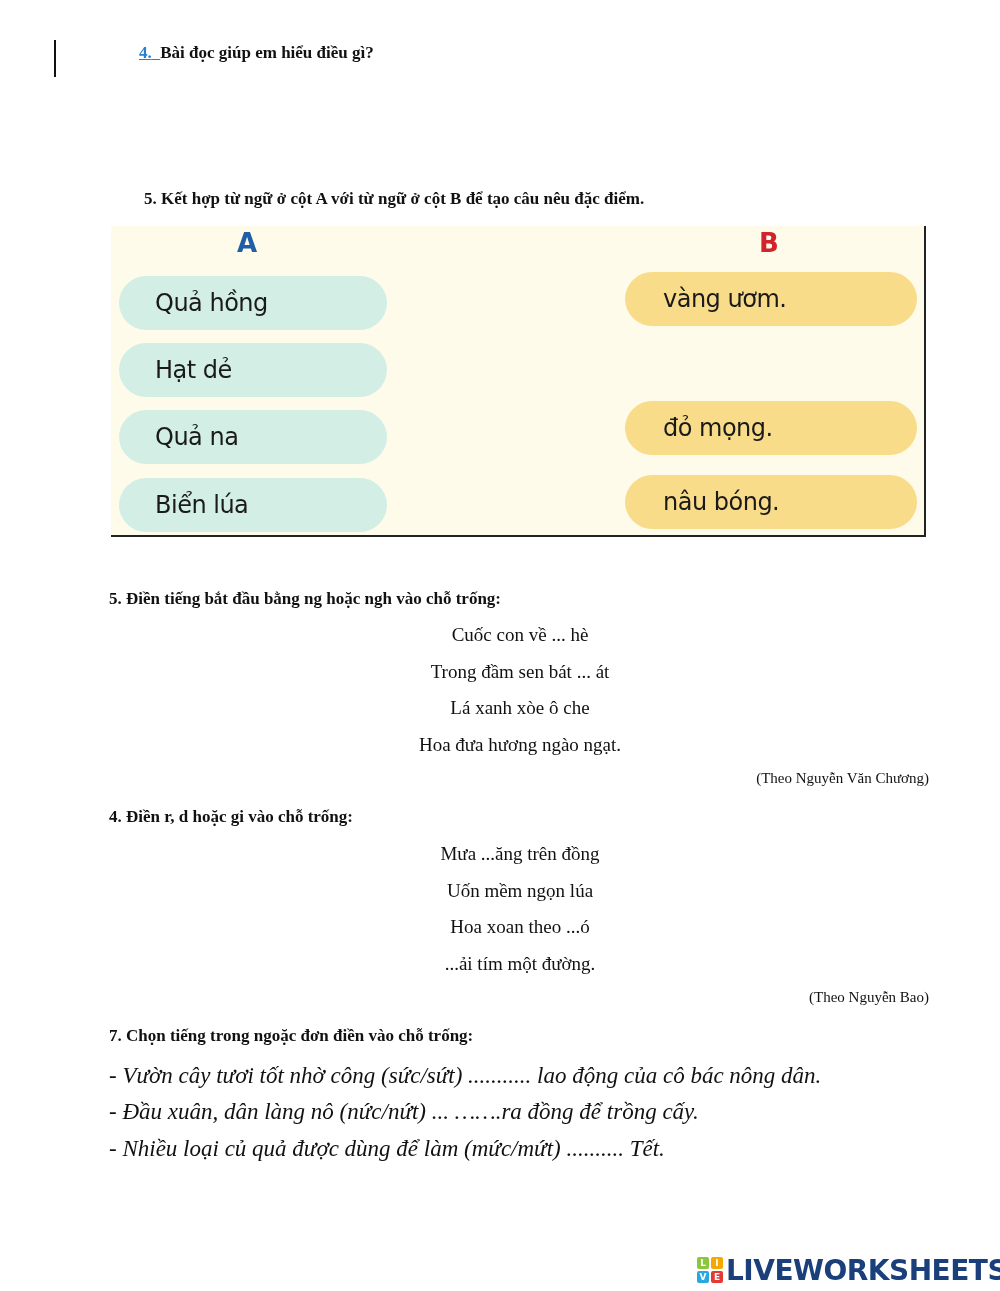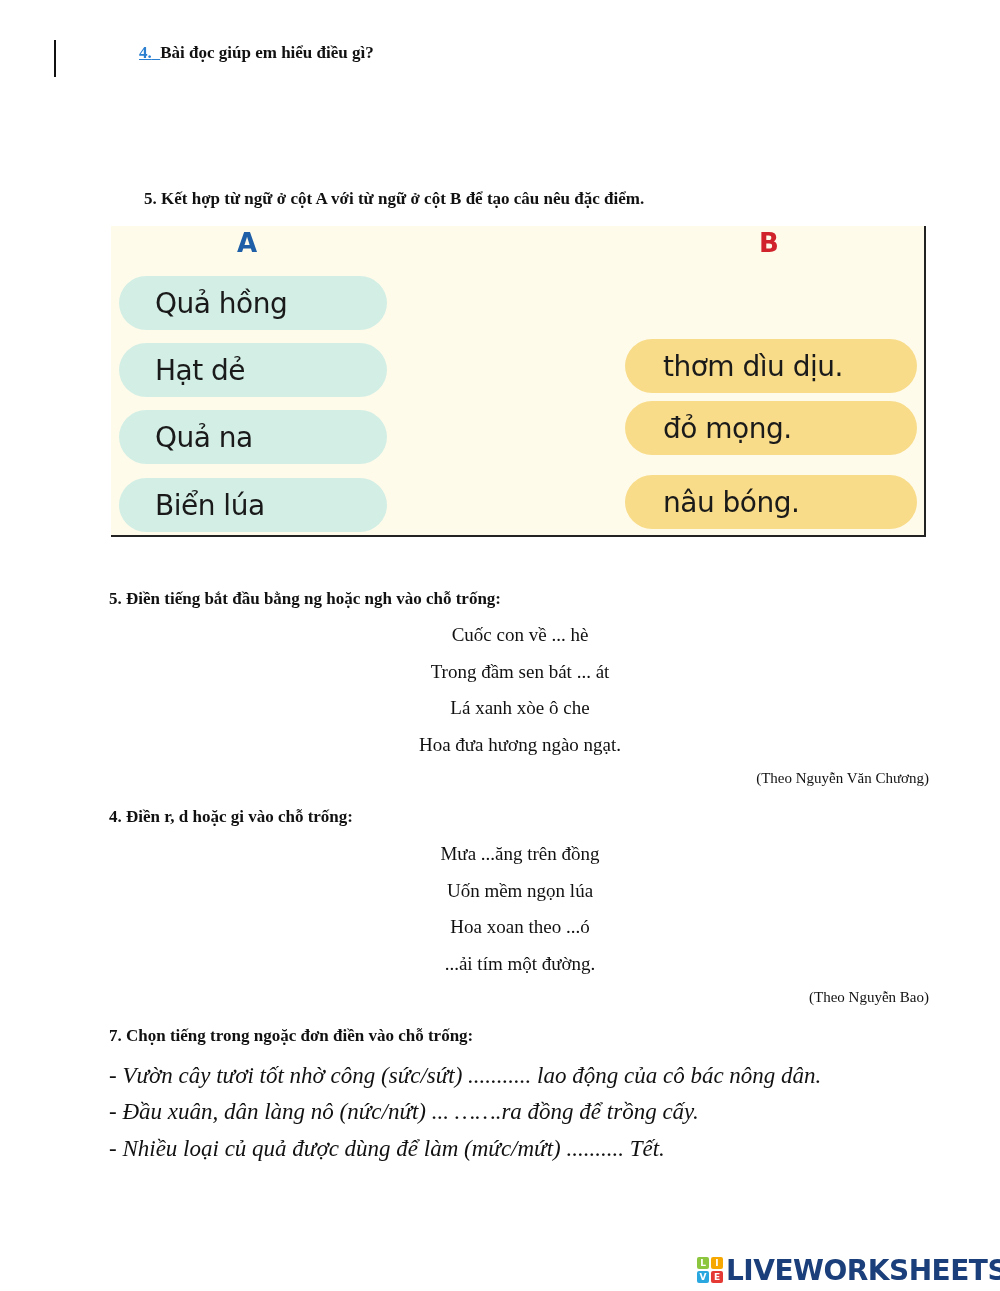--- a/index.html
+++ b/index.html
@@ -22,21 +22,21 @@
       border-right: 2px solid #222; border-bottom: 2px solid #222;
       box-sizing: border-box;
       font-family: "DejaVu Sans", "Liberation Sans", sans-serif;
     }
     .col-head { font-weight: bold; font-size: 26px; top: 2px; }
     .col-a-head { left: 126px; color: #1f5fa8; }
     .col-b-head { left: 648px; color: #d0232c; }
     .pill {
       position: absolute; height: 54px; border-radius: 27px;
       display: flex; align-items: center; box-sizing: border-box;
-      font-size: 28px; color: #1a1a1a; letter-spacing: -0.5px;
+      font-size: 24px; color: #1a1a1a; letter-spacing: -0.5px;
     }
     .pill-a { left: 8px; width: 268px; background: #d3efe5; padding-left: 36px; }
     .pill-b { left: 514px; width: 292px; background: #f8dc8a; padding-left: 38px; }
 
     
     .logo { left: 697px; top: 1256px; display: flex; align-items: center; height: 28px; }
     .logo-grid { display: grid; grid-template-columns: 12px 12px; grid-template-rows: 12px 12px; gap: 2px; margin-right: 3px; }
     .logo-cell { font-family: "DejaVu Sans", sans-serif; font-size: 9px; font-weight: bold; color: #fff; display: flex; align-items: center; justify-content: center; border-radius: 2px; }
     .logo-text { font-family: "DejaVu Sans", "Liberation Sans", sans-serif; font-weight: bold; font-size: 28px; color: #1b3f7a; letter-spacing: -0.5px; }
   </style>
@@ -53,21 +53,21 @@
 
 <div class="abs match-box">
   <div class="abs col-head col-a-head">A</div>
   <div class="abs col-head col-b-head">B</div>
 
   <div class="pill pill-a" style="top:50px;">Quả hồng</div>
   <div class="pill pill-a" style="top:117px;">Hạt dẻ</div>
   <div class="pill pill-a" style="top:184px;">Quả na</div>
   <div class="pill pill-a" style="top:252px;">Biển lúa</div>
 
-  <div class="pill pill-b" style="top:113px;">thơm dìu dịu.</div>
+  <div class="pill pill-b" style="top:46px;">vàng ươm.</div>
   <div class="pill pill-b" style="top:175px;">đỏ mọng.</div>
   <div class="pill pill-b" style="top:249px;">nâu bóng.</div>
 </div>
 
 <div class="abs q-title" style="left:109px; top:589px;">5. Điền tiếng bắt đầu bằng ng hoặc ngh vào chỗ trống:</div>
 <div class="abs poem-line" style="top:624px;">Cuốc con về ... hè</div>
 <div class="abs poem-line" style="top:661px;">Trong đầm sen bát ... át</div>
 <div class="abs poem-line" style="top:697px;">Lá xanh xòe ô che</div>
 <div class="abs poem-line" style="top:734px;">Hoa đưa hương ngào ngạt.</div>
 <div class="abs attribution" style="top:770px;">(Theo Nguyễn Văn Chương)</div>

